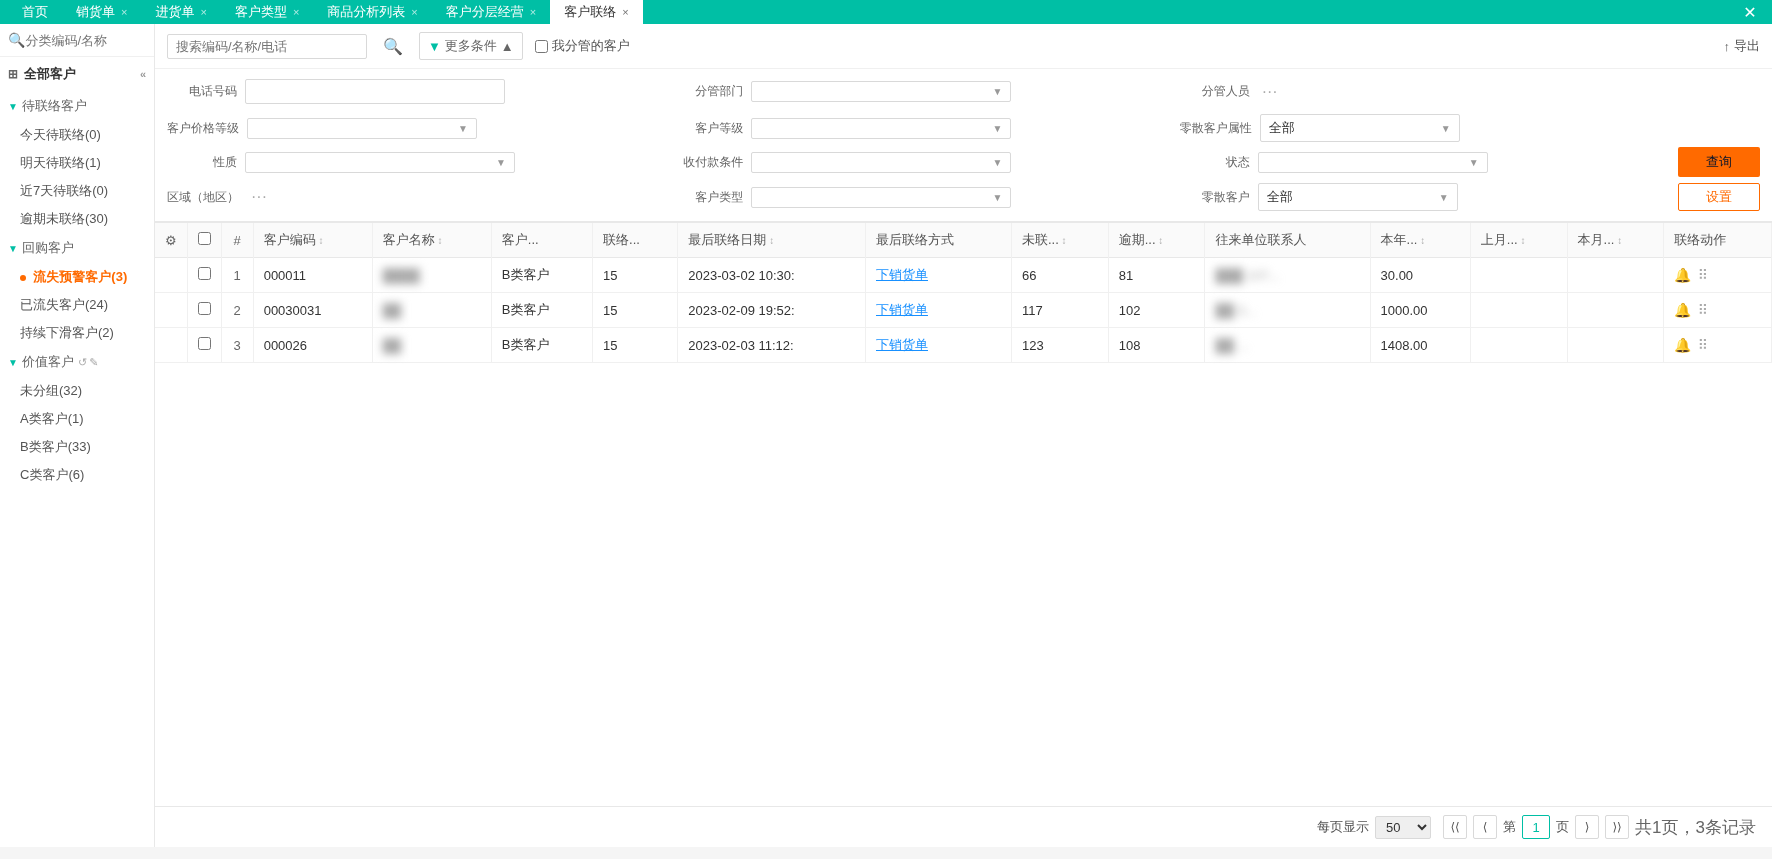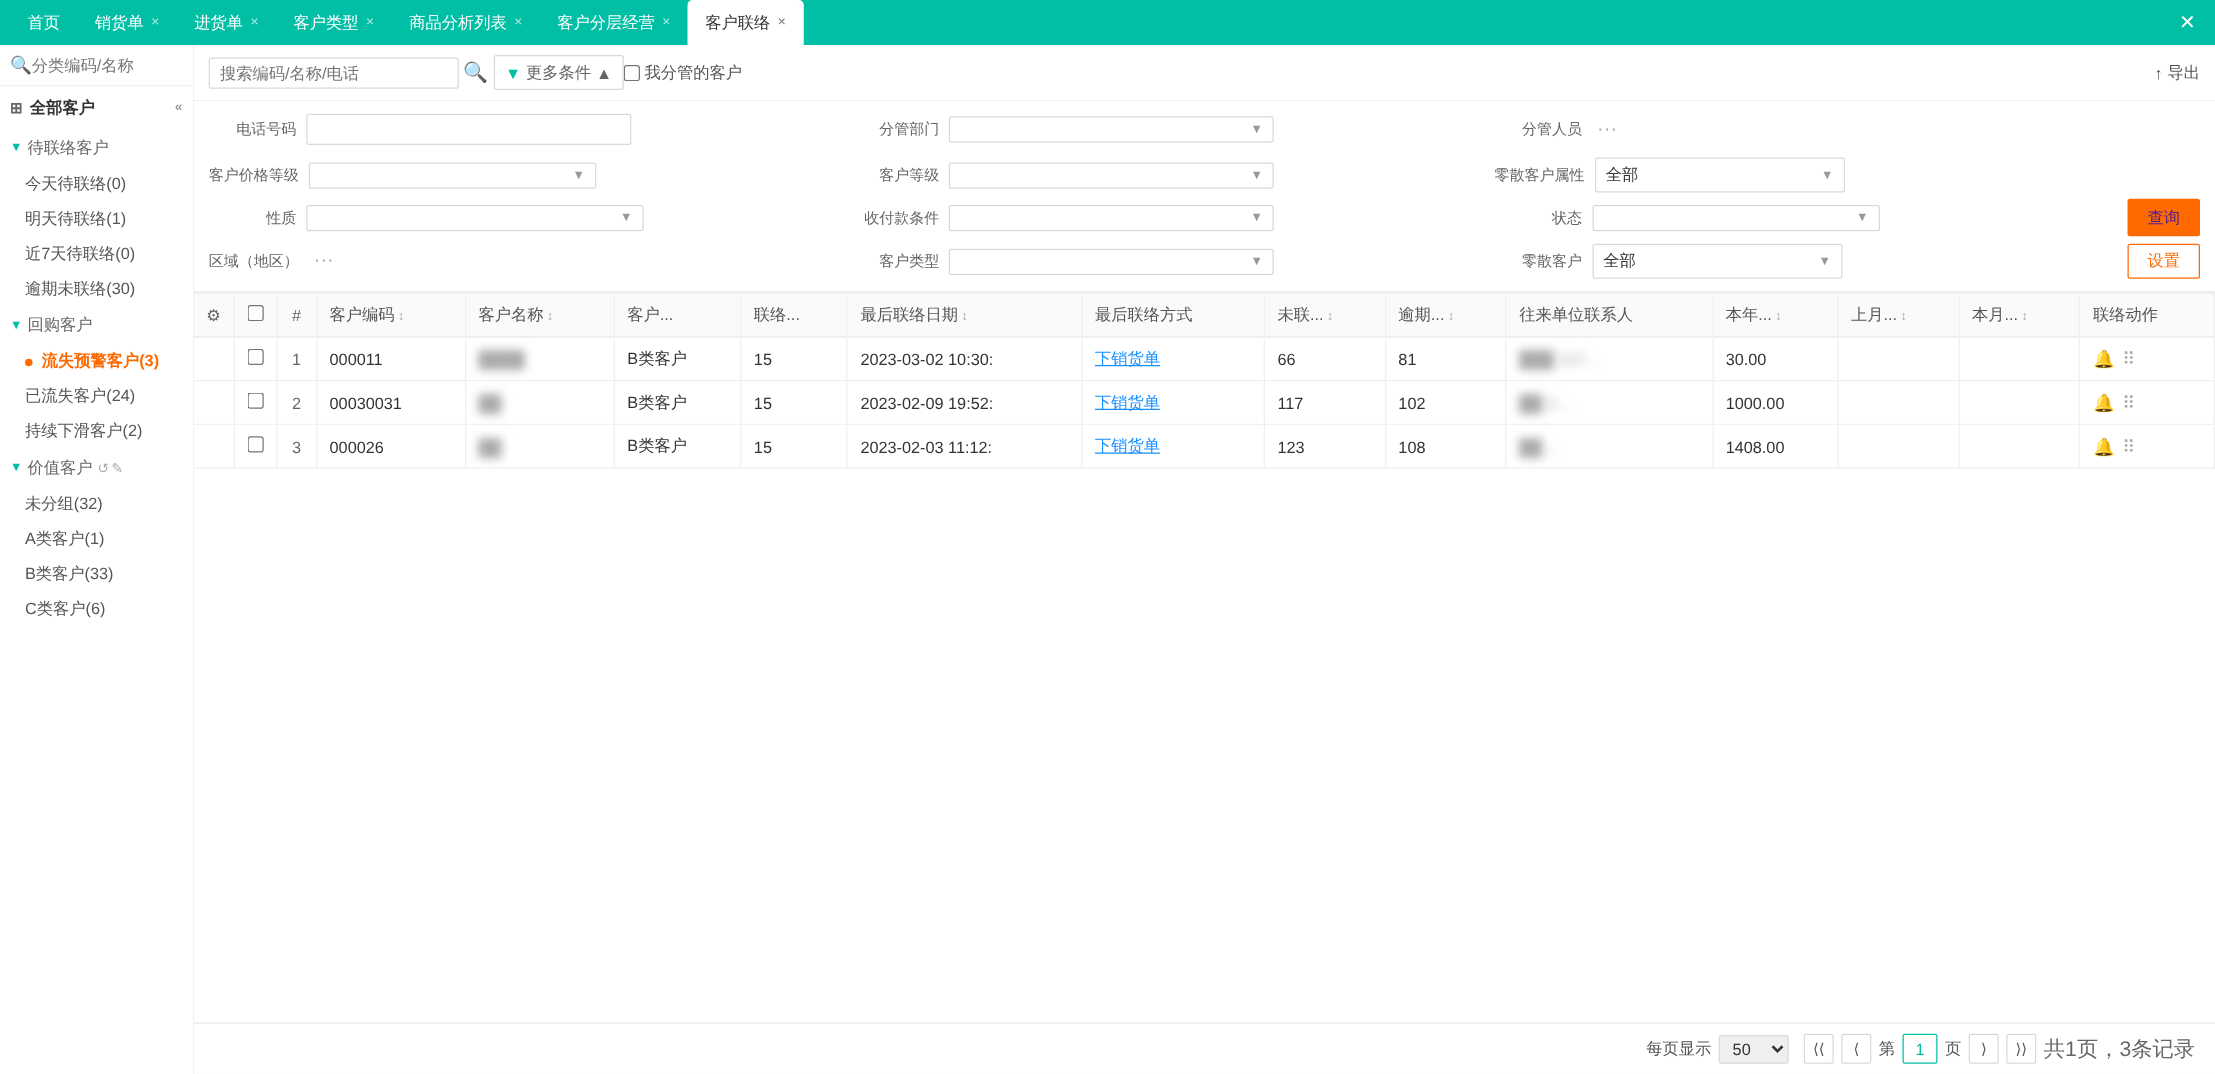--- a/index.html
+++ b/index.html
@@ -3,21 +3,21 @@
   <meta charset="utf-8">
   <style>
     * { box-sizing: border-box; margin: 0; padding: 0; font-family: 'Microsoft YaHei', Arial, sans-serif; font-size: 13px; }
     body { background: #f5f5f5; overflow: hidden; height: 859px; }
 
     
     .tab-bar {
       background: #00bfa5;
       display: flex;
       align-items: center;
-      height: 36px;
+      height: 24px;
       padding: 0 8px;
       color: #fff;
     }
     .tab-item {
       display: flex;
       align-items: center;
       padding: 0 14px;
       height: 36px;
       cursor: pointer;
       font-size: 13px;
@@ -131,20 +131,21 @@
       overflow: hidden;
       background: #fff;
     }
 
     
     .filter-bar {
       padding: 8px 12px;
       border-bottom: 1px solid #f0f0f0;
       display: flex;
       align-items: center;
+      gap: 12px;
       background: #fff;
     }
     .filter-search-input {
       border: 1px solid #d9d9d9;
       border-radius: 2px;
       padding: 4px 8px;
       width: 200px;
       font-size: 13px;
       color: #999;
       outline: none;
@@ -238,24 +239,24 @@
       cursor: pointer;
       position: relative;
     }
     .adv-select .chevron { color: #999; font-size: 10px; margin-left: 4px; }
     .adv-dots { color: #aaa; margin: 0 4px; font-size: 16px; cursor: pointer; }
     .adv-field-sep { width: 20px; }
 
     
     .query-btn {
       background: #ff6a00;
-      color: #4c1d95;
+      color: #0f172a;
       border: none;
       border-radius: 2px;
-      padding: 6px 16px;
+      padding: 6px 28px;
       cursor: pointer;
       font-size: 13px;
       white-space: nowrap;
     }
     .settings-btn {
       background: #fff;
       color: #ff6a00;
       border: 1px solid #ff6a00;
       border-radius: 2px;
       padding: 4px 12px;

